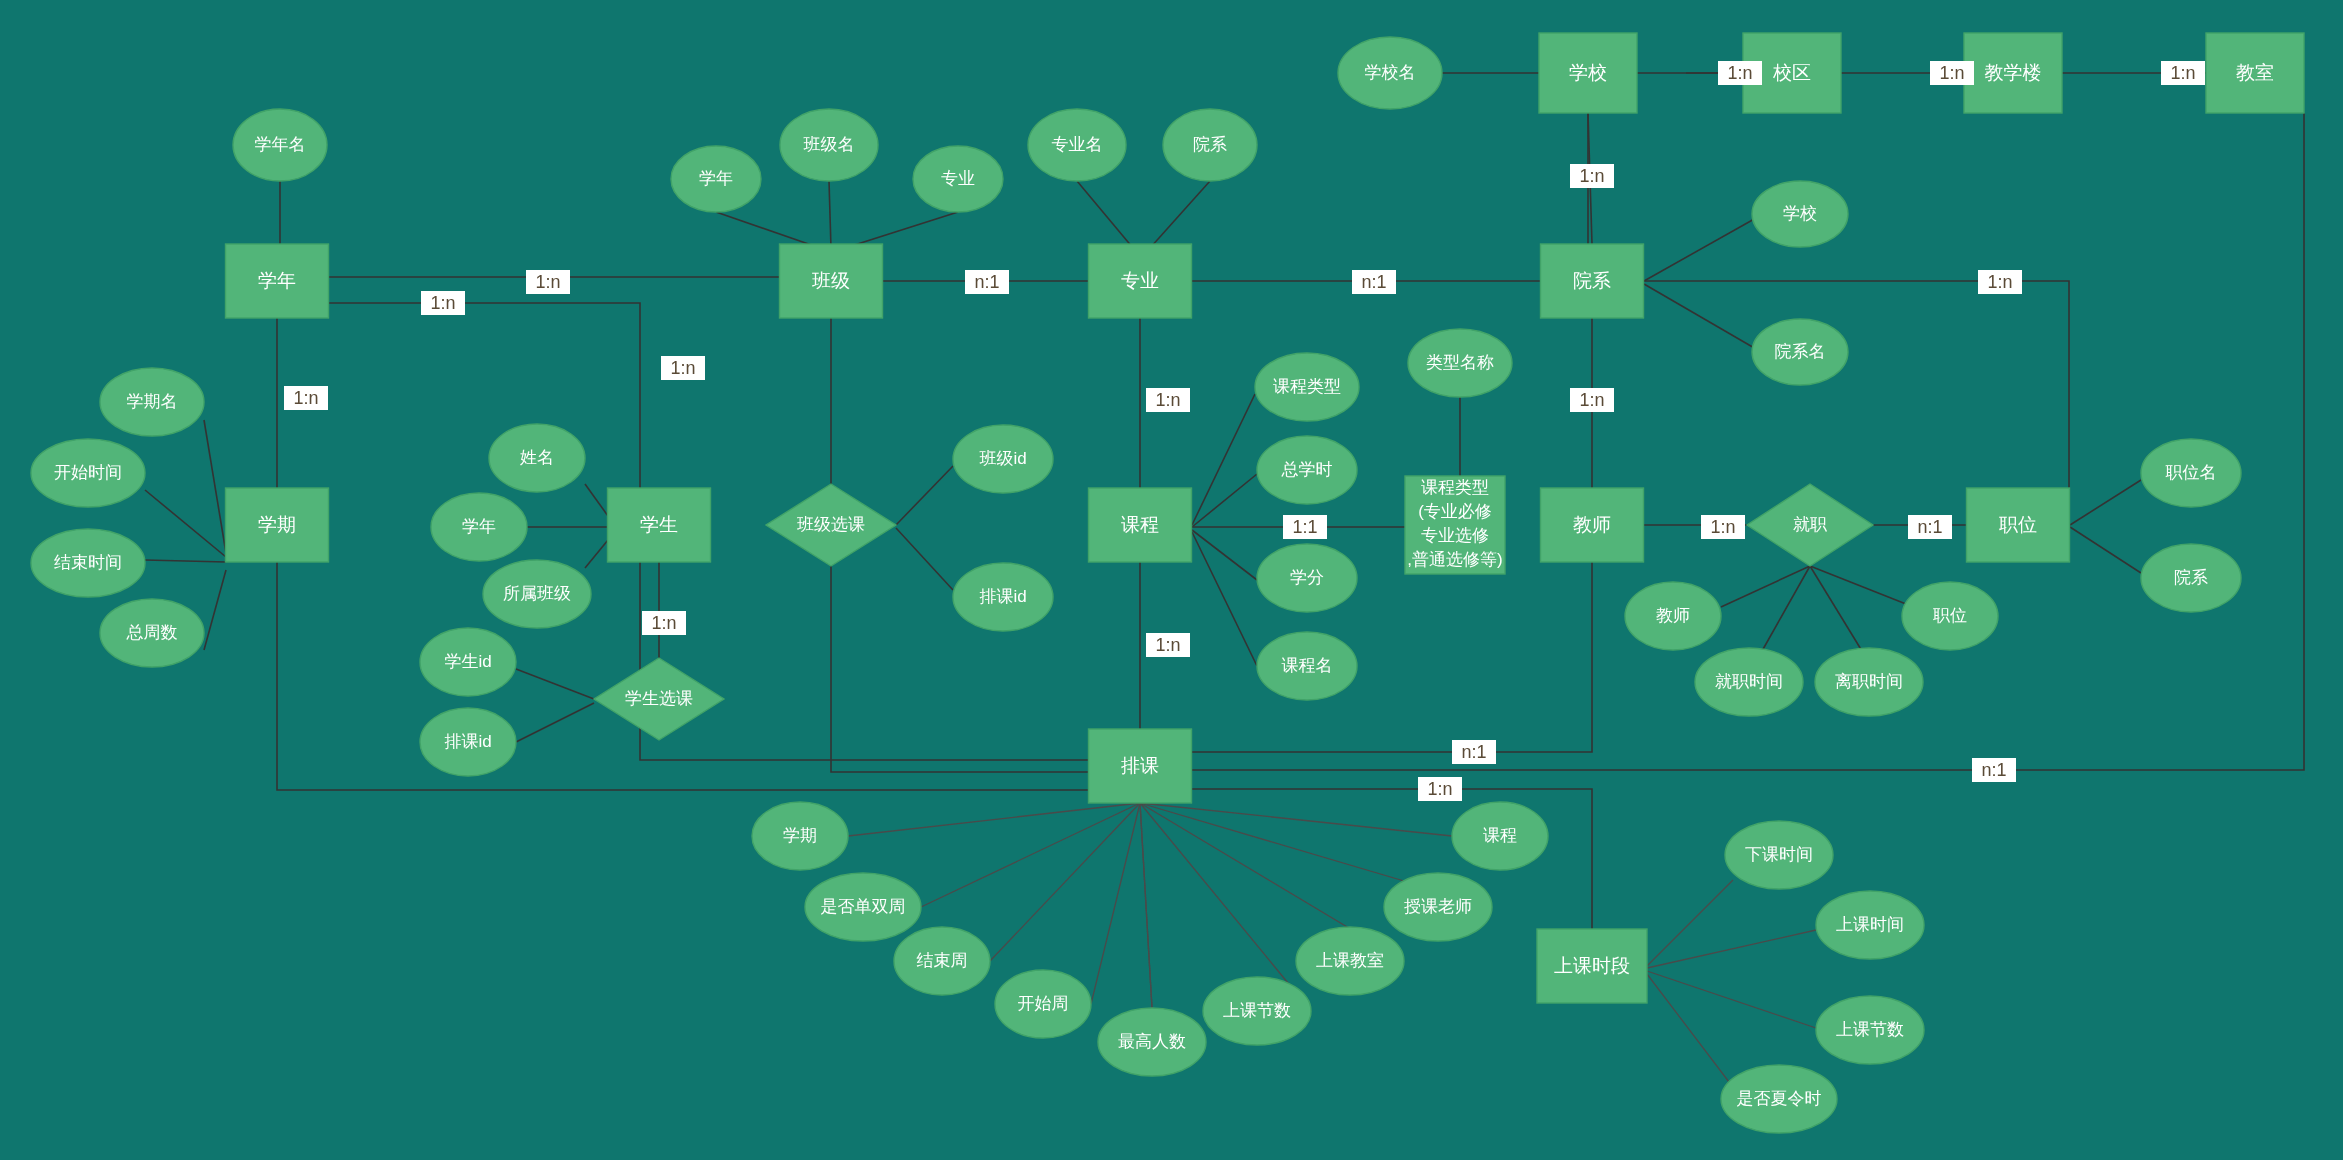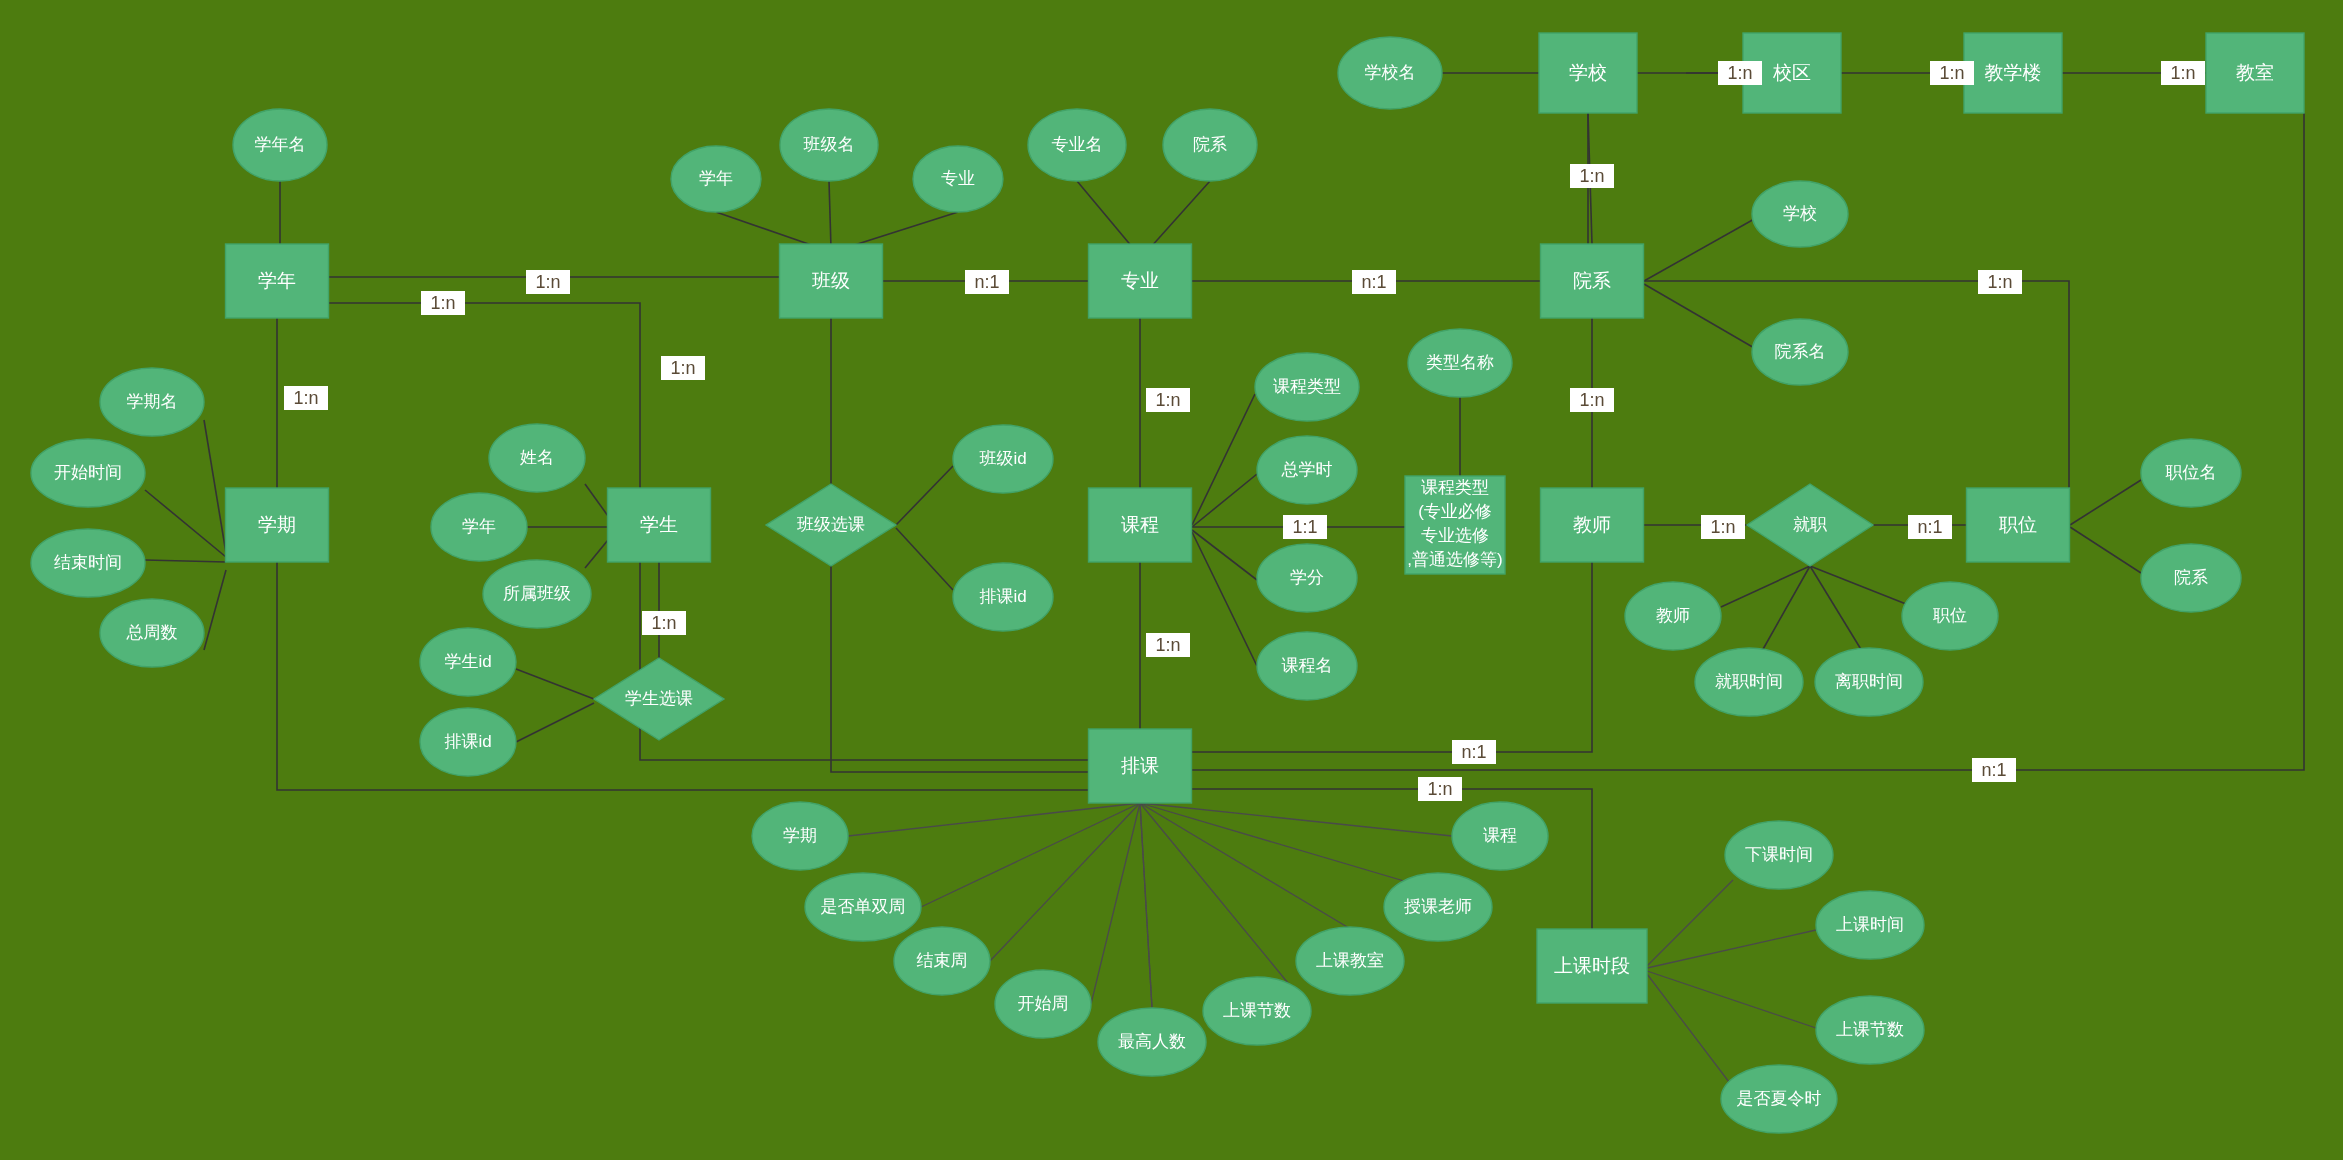--- a/index.html
+++ b/index.html
@@ -7,21 +7,21 @@
     padding: 0;
     background: #ffffff;
   }
   body {
     font-family: "Liberation Sans", "DejaVu Sans", sans-serif;
   }
   #canvas {
     position: relative;
     width: 2343px;
     height: 1160px;
-    background: #4d7c0f;
+    background: #0f766e;
     overflow: hidden;
   }
   svg#diagram {
     position: absolute;
     top: 0;
     left: 0;
     width: 2343px;
     height: 1160px;
   }
   .edge {

